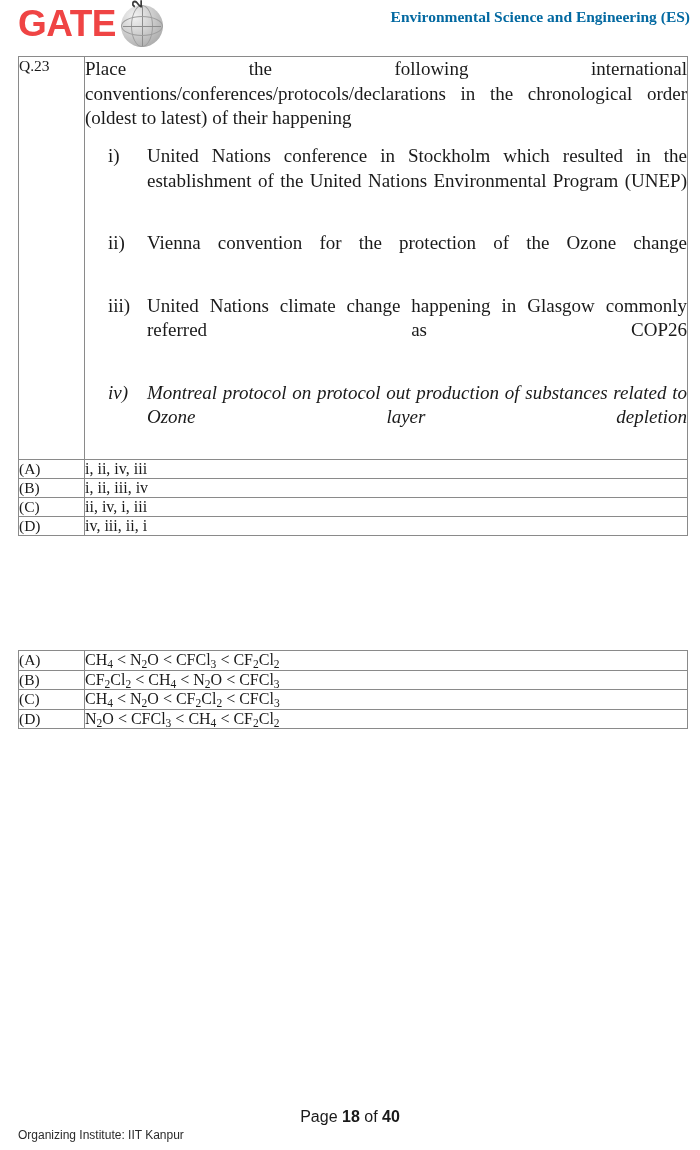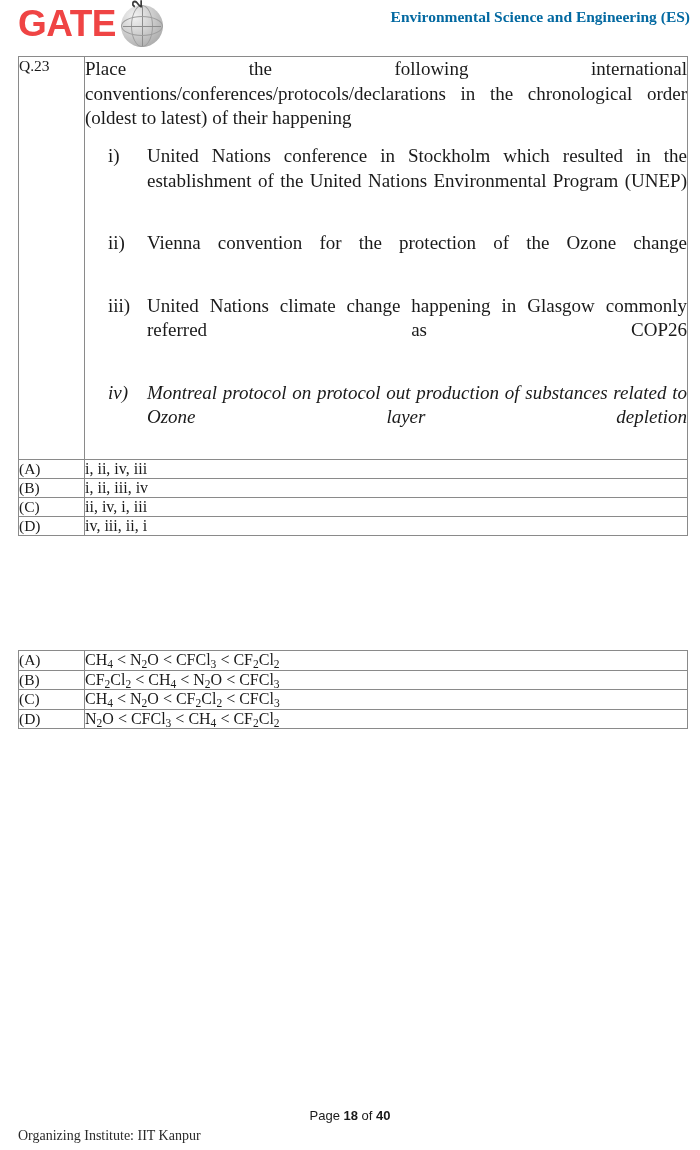--- a/index.html
+++ b/index.html
@@ -171,30 +171,30 @@
   sub { font-size: 0.72em; vertical-align: -0.22em; }
 
   
   .page-number {
     position: absolute;
     left: 0;
     top: 1108px;
     width: 700px;
     text-align: center;
     font-family: "Liberation Sans", sans-serif;
-    font-size: 13px;
+    font-size: 16px;
     color: #1a1a1a;
   }
   .page-number b { font-weight: bold; }
   .org-institute {
     position: absolute;
     left: 18px;
     top: 1128px;
-    font-family: Liberation Serif, serif;
-    font-size: 14px;
+    font-family: Liberation Sans, sans-serif;
+    font-size: 12px;
     color: #2a2a2a;
     white-space: nowrap;
   }
 </style>
 </head>
 <body>
 
 <div class="page-header">
   <div class="logo">
     <span class="logo-text">GATE</span>

